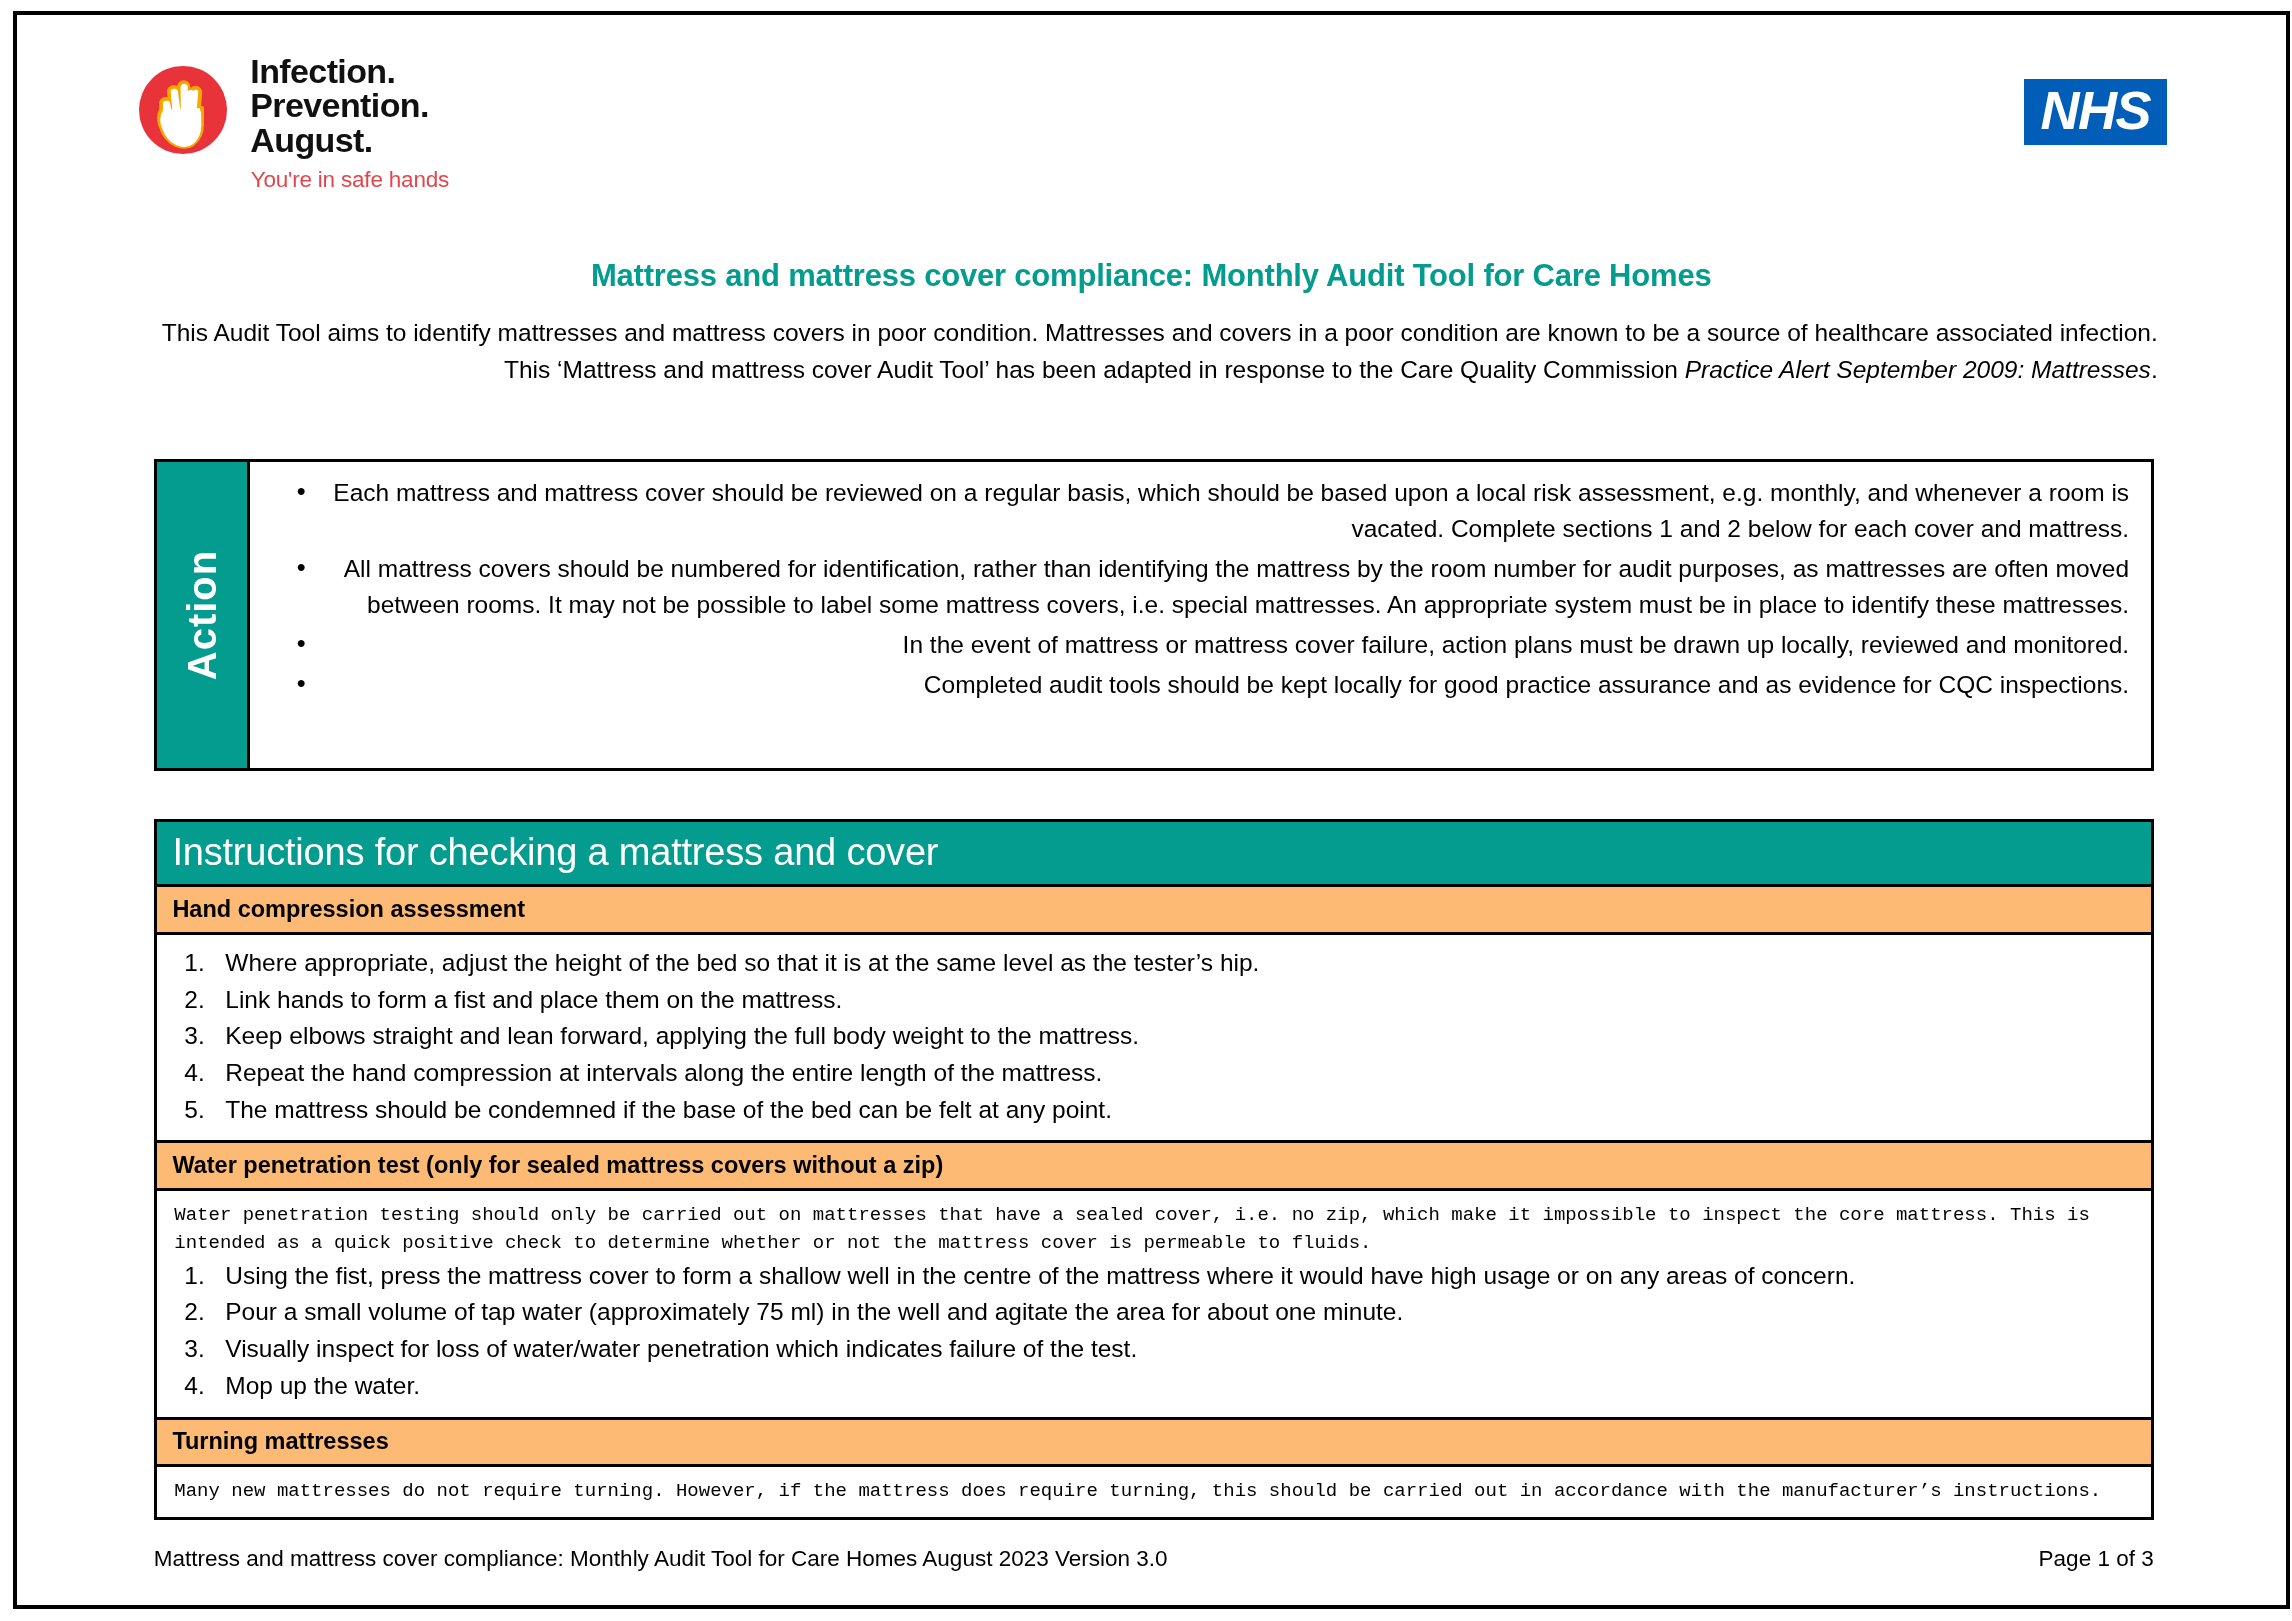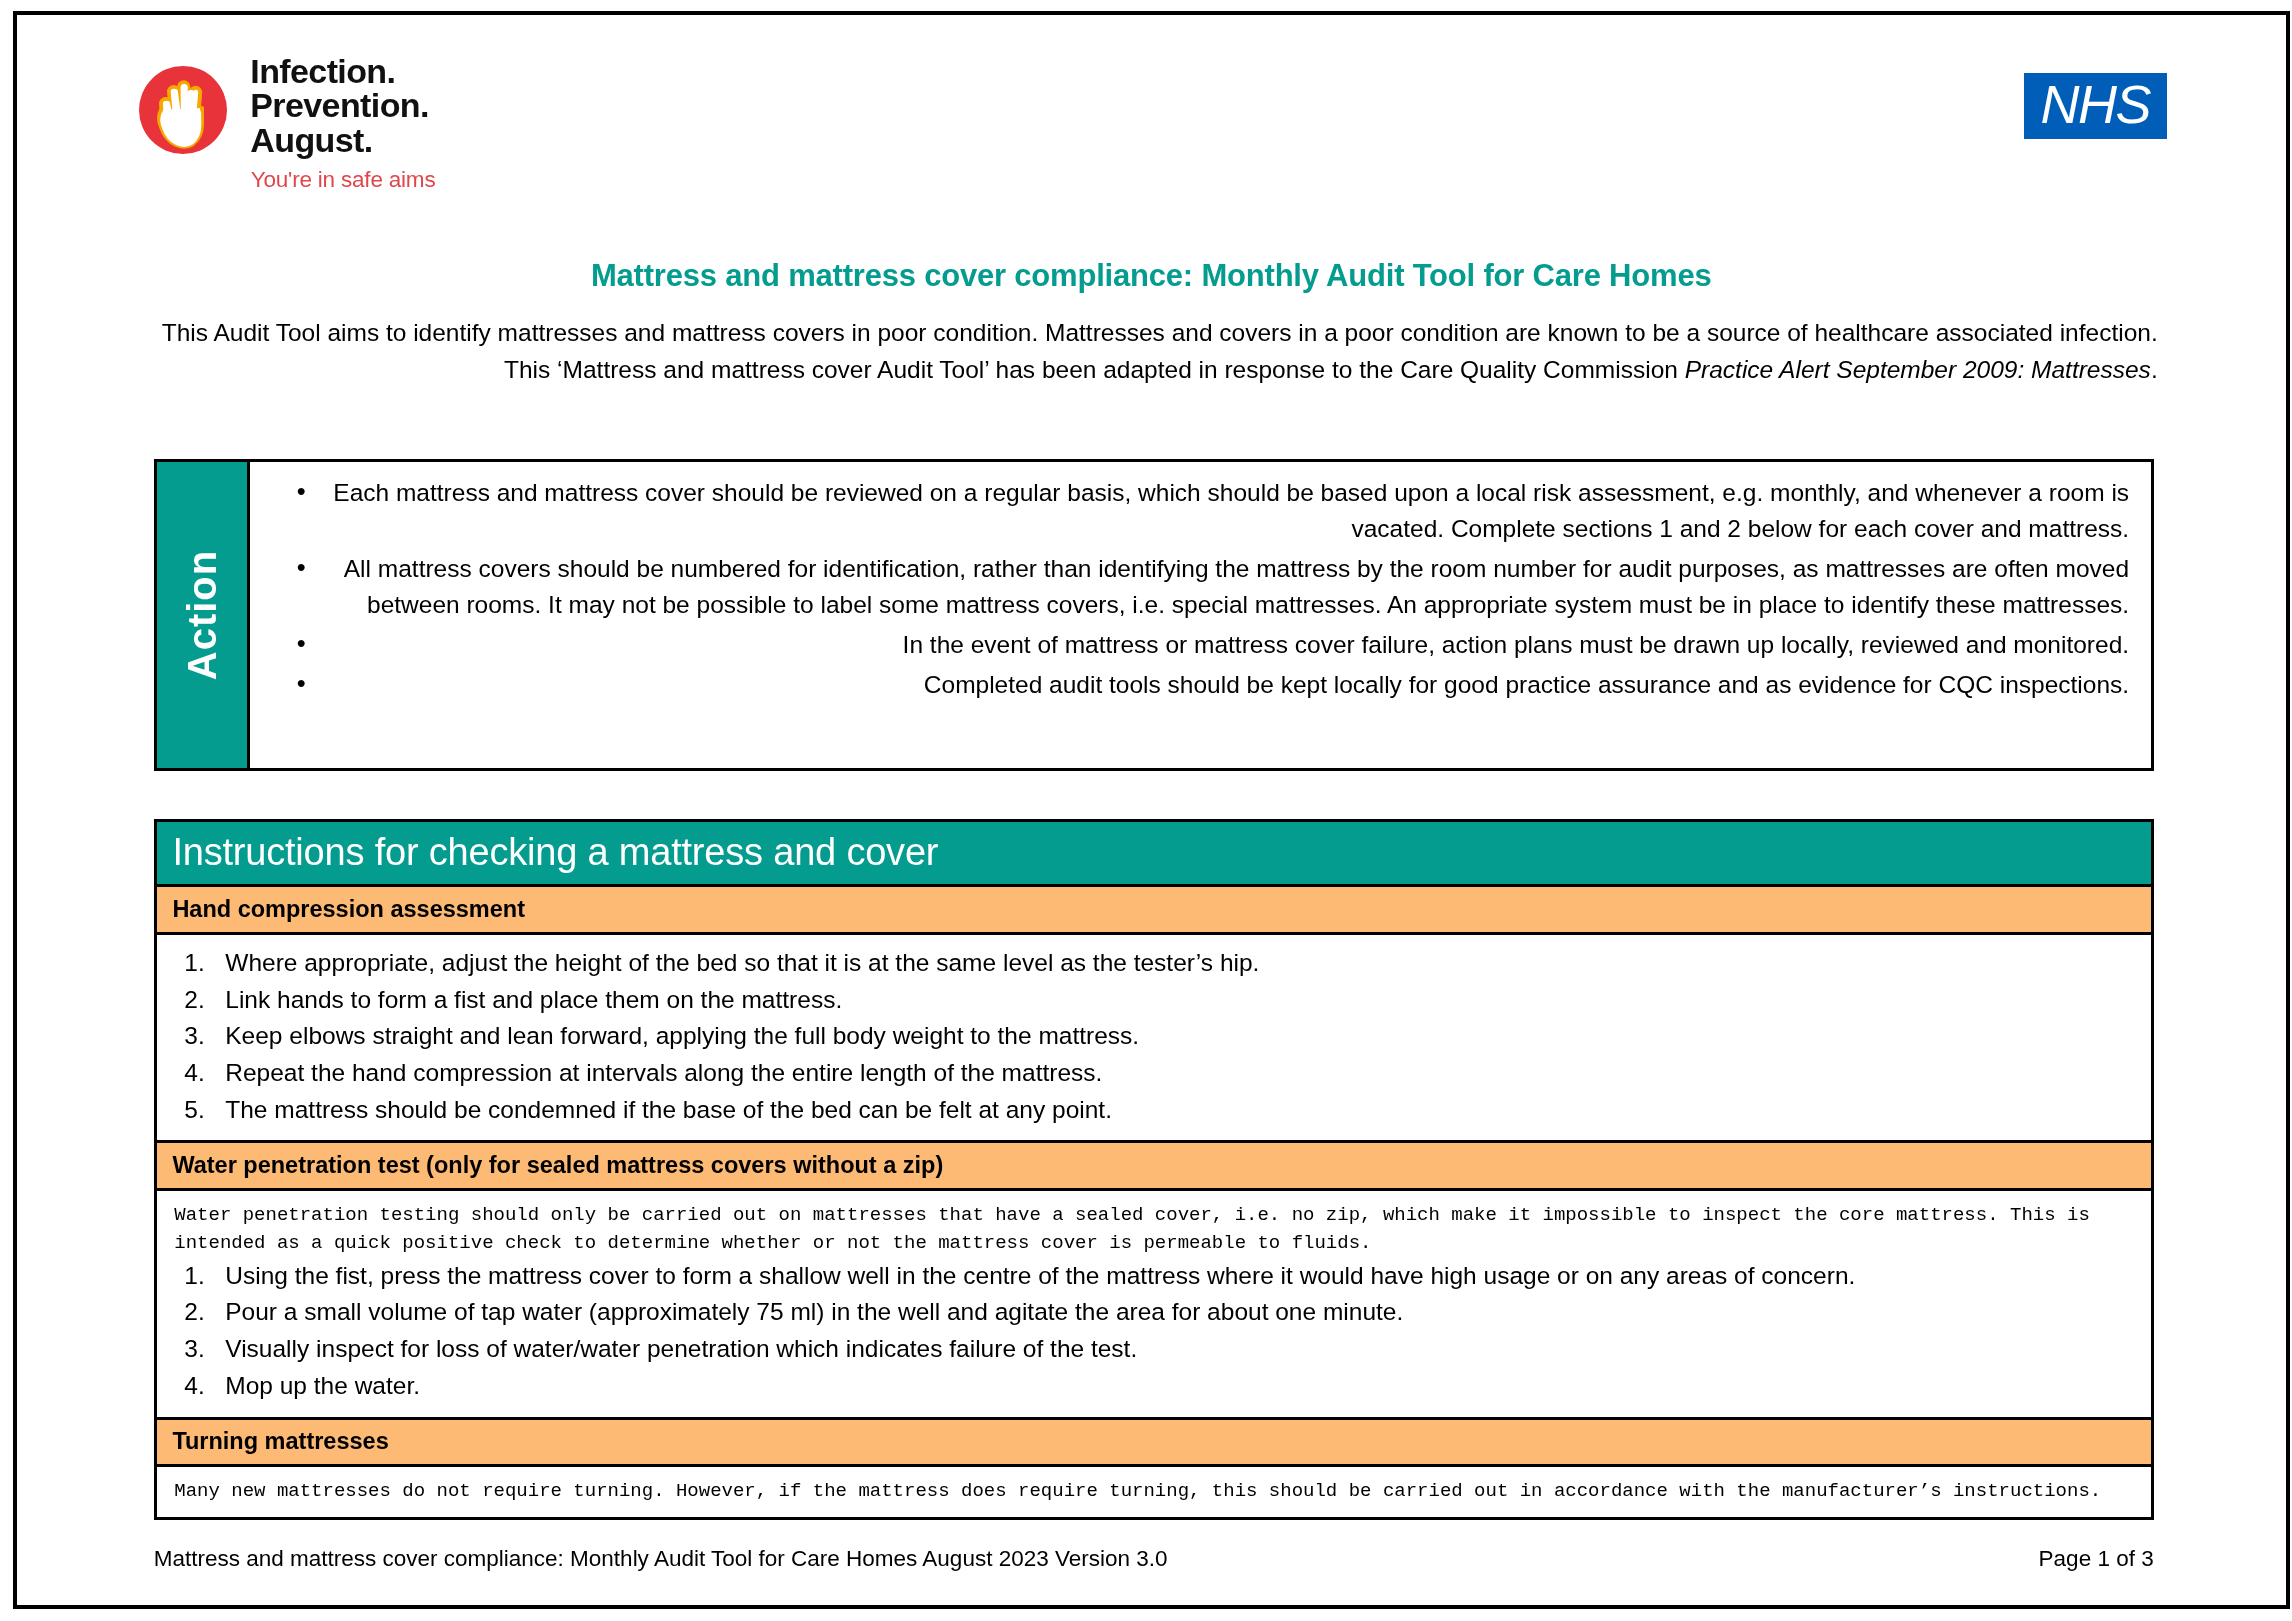--- a/index.html
+++ b/index.html
@@ -73,25 +73,25 @@
     margin-top: 7.8px;
     margin-left: 118px;
     font-size: 22.5px;
     color: #E0474C;
     letter-spacing: -0.2px;
   }
 
   .nhs-logo {
     position: absolute;
     right: 119px;
-    top: 58px;
+    top: 64px;
     background: #005EB8;
     color: #ffffff;
     font-size: 54px;
-    font-weight: normal;
+    font-weight: bold;
     font-style: italic;
     letter-spacing: -1.5px;
     padding: 3.9px 16.7px 8.8px 16.7px;
     line-height: 1;
   }
 
   
   .doc-title {
     position: absolute;
     top: 243px;
@@ -262,21 +262,21 @@
             <path d="M29 52 q-3.5 8 0 16 q4 12.5 14.5 17.3 q9.6 3.8 16.3 -1 q8.5 -6.6 8.5 -19.3 L68 50
                      L64 58 L61.5 34 a3.6 3.6 0 0 0 -7.2 -0.6 L54 55 L54.8 27.5 a3.6 3.6 0 0 0 -7.2 0 L47.8 54
                      L45 32.2 a3.6 3.6 0 0 0 -7.2 0.5 L40 57 L37.2 44 a3.5 3.5 0 0 0 -7 0.8 L31 66 Z" fill="#FFFFFF"></path>
           </svg>
           <div class="ipc-words">
             <span>Infection.</span>
             <span>Prevention.</span>
             <span>August.</span>
           </div>
         </div>
-        <div class="ipc-tag">You're in safe aims</div>
+        <div class="ipc-tag">You're in safe hands</div>
       </div>
 
       <div class="nhs-logo">NHS</div>
     </div>
 
     <div class="doc-title">Mattress and mattress cover compliance: Monthly Audit Tool for Care Homes</div>
 
     <div class="intro">
       <span>This Audit Tool aims to identify mattresses and mattress covers in poor condition.  Mattresses and covers in a poor condition are known to be a source of healthcare associated infection.  This ‘Mattress and mattress cover Audit Tool’ has been adapted in response to the Care Quality Commission </span><i>Practice Alert September 2009: Mattresses</i><span>.</span>
     </div>

